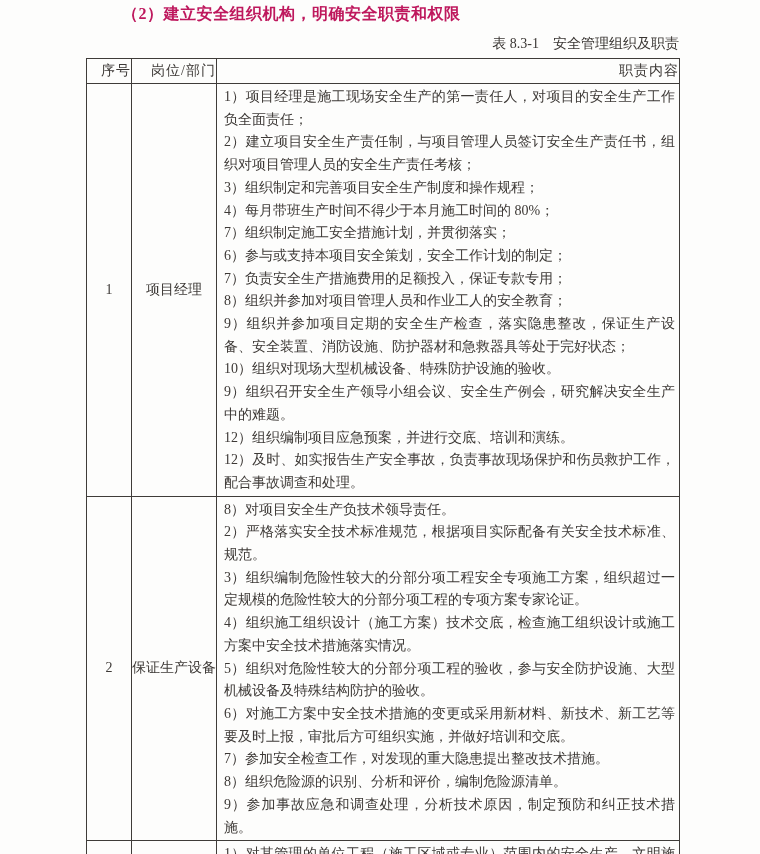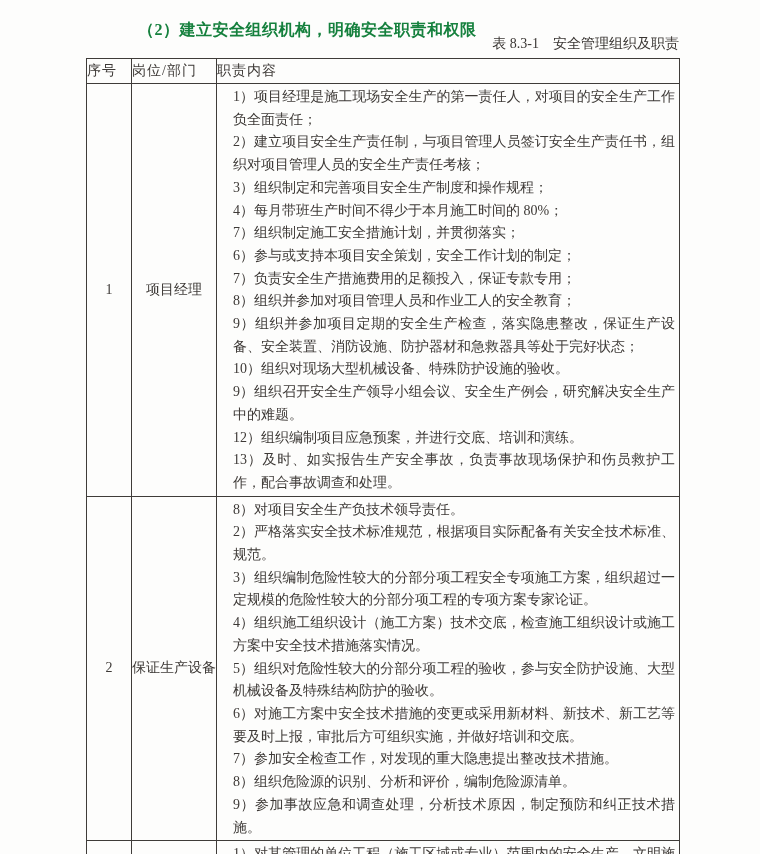--- a/index.html
+++ b/index.html
@@ -12,24 +12,24 @@
   }
   .page {
     position: relative;
     width: 760px; height: 854px;
     overflow: hidden;
     background: #fdfdfc;
   }
   .heading {
     position: absolute;
     top: 4px; left: 122px;
-    margin: 16px;
+    margin: 0;
     font-size: 16px;
     font-weight: bold;
-    color: #15803d;
+    color: #be185d;
     letter-spacing: 0.5px;
     white-space: nowrap;
   }
   .caption {
     position: absolute;
     top: 35px; left: 86px;
     width: 593px;
     text-align: right;
     font-size: 14px;
     color: #3a3633;
@@ -43,31 +43,31 @@
     font-size: 14px;
     color: #3d3936;
   }
   .duty-table th, .duty-table td {
     border: 1px solid #3f3c39;
     padding: 0;
   }
   .duty-table th {
     height: 25px;
     font-weight: normal;
-    text-align: left;
+    text-align: right;
     vertical-align: middle;
     letter-spacing: 1px;
   }
   td.c-no, td.c-pos {
     text-align: center;
     vertical-align: middle;
   }
   td.c-duty {
     vertical-align: top;
-    padding: 2px 4px 1px 16px;
+    padding: 2px 4px 1px 7px;
   }
   td.c-duty p {
     margin: 0;
     line-height: 22.7px;
     text-align: justify;
     text-justify: inter-ideograph;
   }
   tr.row-1 { height: 410px; }
   tr.row-2 { height: 323px; }
   tr.row-3 { height: 28px; }
@@ -105,21 +105,21 @@
           <p>3）组织制定和完善项目安全生产制度和操作规程；</p>
           <p>4）每月带班生产时间不得少于本月施工时间的 80%；</p>
           <p>7）组织制定施工安全措施计划，并贯彻落实；</p>
           <p>6）参与或支持本项目安全策划，安全工作计划的制定；</p>
           <p>7）负责安全生产措施费用的足额投入，保证专款专用；</p>
           <p>8）组织并参加对项目管理人员和作业工人的安全教育；</p>
           <p>9）组织并参加项目定期的安全生产检查，落实隐患整改，保证生产设备、安全装置、消防设施、防护器材和急救器具等处于完好状态；</p>
           <p>10）组织对现场大型机械设备、特殊防护设施的验收。</p>
           <p>9）组织召开安全生产领导小组会议、安全生产例会，研究解决安全生产中的难题。</p>
           <p>12）组织编制项目应急预案，并进行交底、培训和演练。</p>
-          <p>13）及时、如实报告生产安全事故，负责事故现场保护和伤员救护工作，配合事故调查和处理。</p>
+          <p>12）及时、如实报告生产安全事故，负责事故现场保护和伤员救护工作，配合事故调查和处理。</p>
         </td>
       </tr>
       <tr class="row-2">
         <td class="c-no">2</td>
         <td class="c-pos">保证生产设备</td>
         <td class="c-duty">
           <p>8）对项目安全生产负技术领导责任。</p>
           <p>2）严格落实安全技术标准规范，根据项目实际配备有关安全技术标准、规范。</p>
           <p>3）组织编制危险性较大的分部分项工程安全专项施工方案，组织超过一定规模的危险性较大的分部分项工程的专项方案专家论证。</p>
           <p>4）组织施工组织设计（施工方案）技术交底，检查施工组织设计或施工方案中安全技术措施落实情况。</p>

